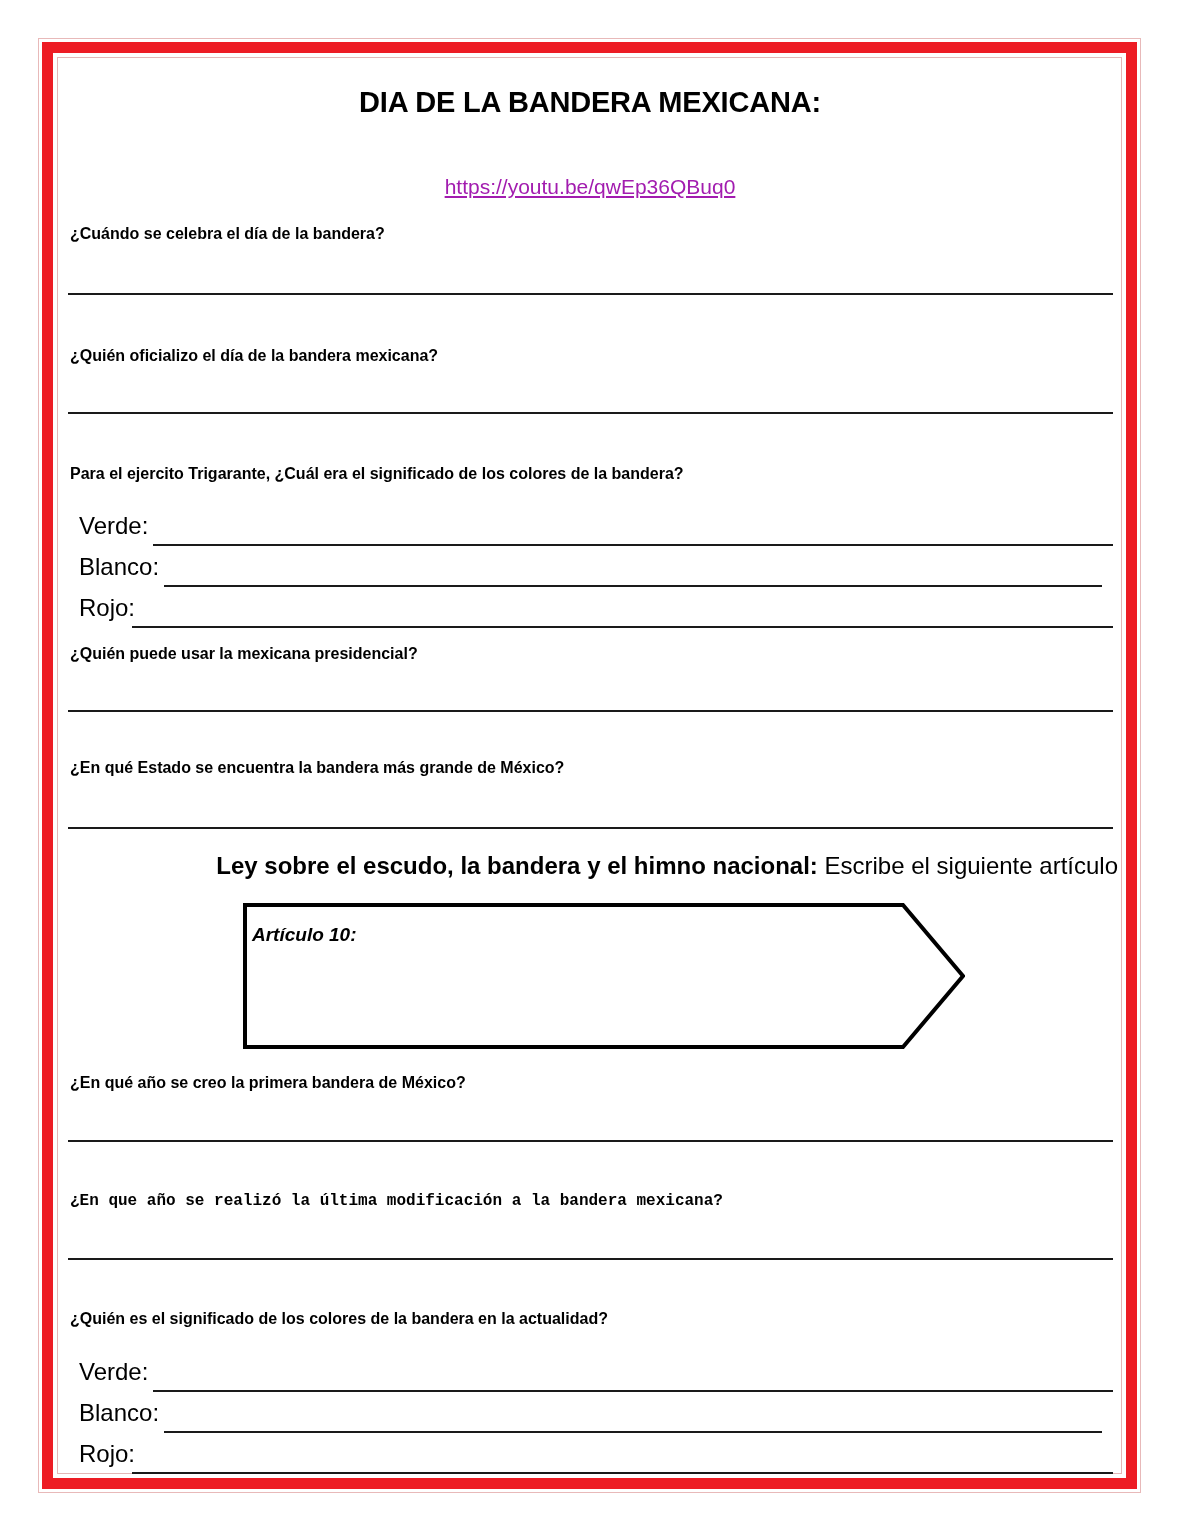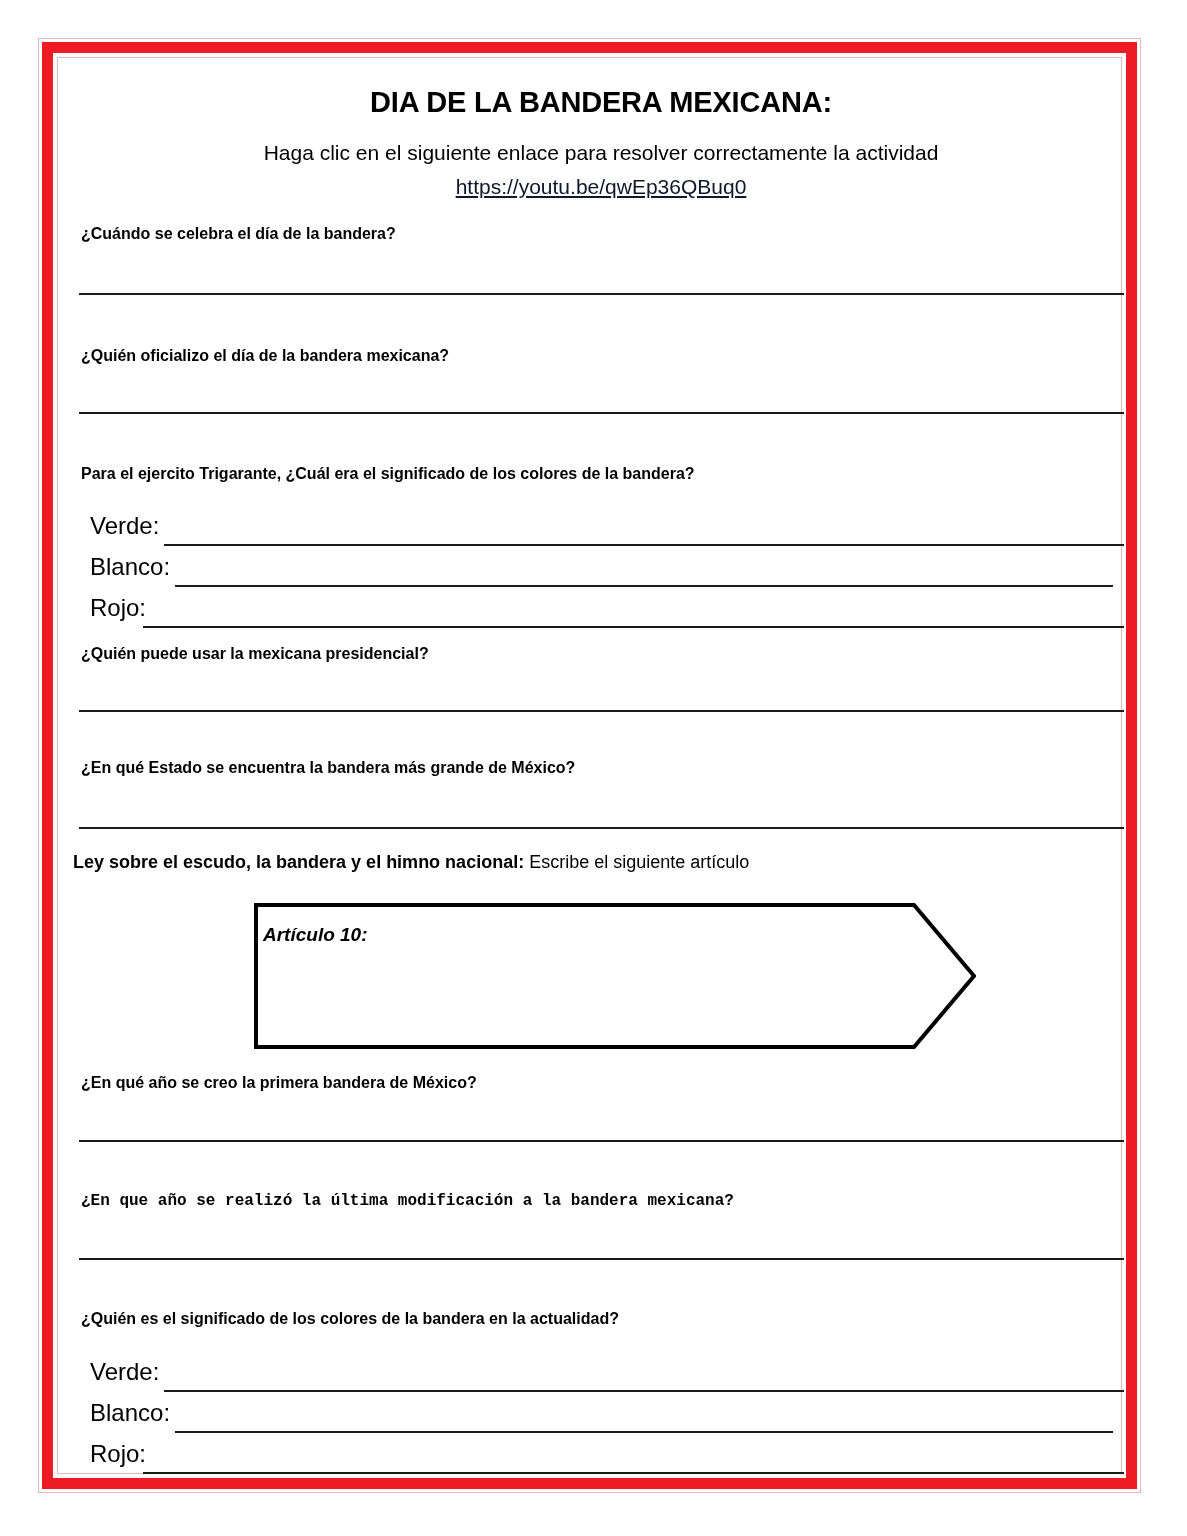--- a/index.html
+++ b/index.html
@@ -53,21 +53,20 @@
     box-sizing: border-box;
   }
 
   
   #content {
     position: absolute;
     left: 62px;
     top: 62px;
     width: 1056px;
     height: 1407px;
-    margin-left: 11px;
   }
 
   
   .doc-title {
     position: absolute;
     left: 0;
     top: 24px;
     width: 1056px;
     text-align: center;
     font-size: 29px;
@@ -85,21 +84,21 @@
   }
   .doc-link-row {
     position: absolute;
     left: 0;
     top: 113px;
     width: 1056px;
     text-align: center;
   }
   .doc-link {
     font-size: 21px;
-    color: #0f172a;
+    color: #a21caf;
     text-decoration: underline;
     cursor: pointer;
   }
 
   
   .question {
     position: absolute;
     left: 8px;
     font-size: 16px;
     font-weight: bold;
@@ -119,22 +118,22 @@
     font-size: 24px;
     font-weight: normal;
     white-space: nowrap;
   }
 
   
   .ley-row {
     position: absolute;
     left: 0;
     width: 1056px;
-    text-align: left;
-    font-size: 18px;
+    text-align: right;
+    font-size: 24px;
     white-space: nowrap;
   }
   .ley-strong {
     font-weight: bold;
   }
   .ley-rest {
     font-weight: normal;
   }
 
   .arrow-wrap {
@@ -158,21 +157,20 @@
 <div id="page">
 
   <div class="red-frame-outer"></div>
   <div class="red-frame"></div>
   <div class="red-frame-inner-line"></div>
 
   <div id="content">
 
     <div class="doc-title">DIA DE LA BANDERA MEXICANA:</div>
 
-    <div class="doc-subtitle">Haga clic en el siguiente enlace para resolver correctamente la actividad</div>
 
     <div class="doc-link-row">
       <span class="doc-link">https://youtu.be/qwEp36QBuq0</span>
     </div>
 
     <div class="question" style="top:163px;">¿Cuándo se celebra el día de la bandera?</div>
     <div class="answer-line" style="left:6px; top:231px; width:1045px;"></div>
 
     <div class="question" style="top:285px;">¿Quién oficializo el día de la bandera mexicana?</div>
     <div class="answer-line" style="left:6px; top:350px; width:1045px;"></div>

